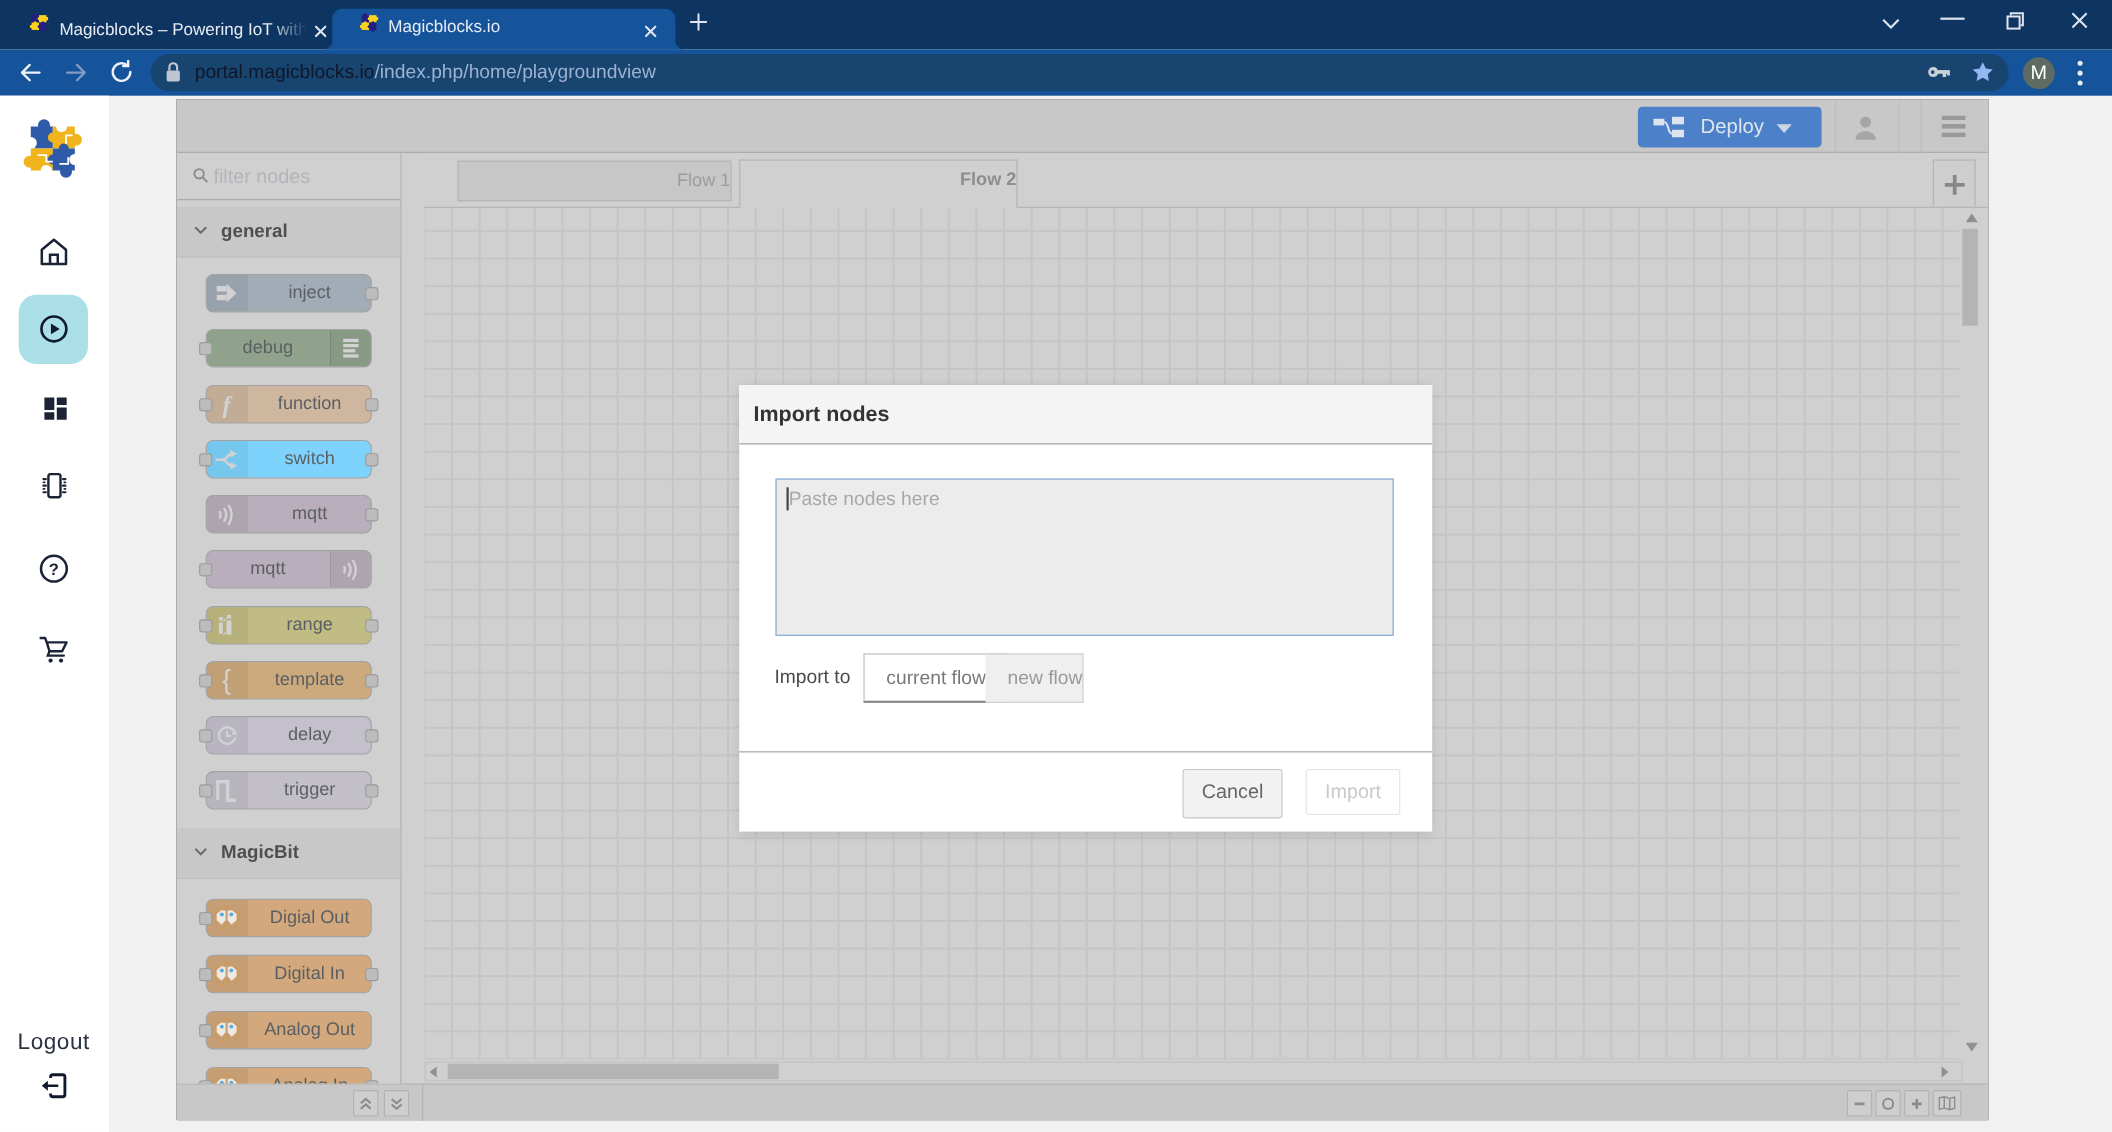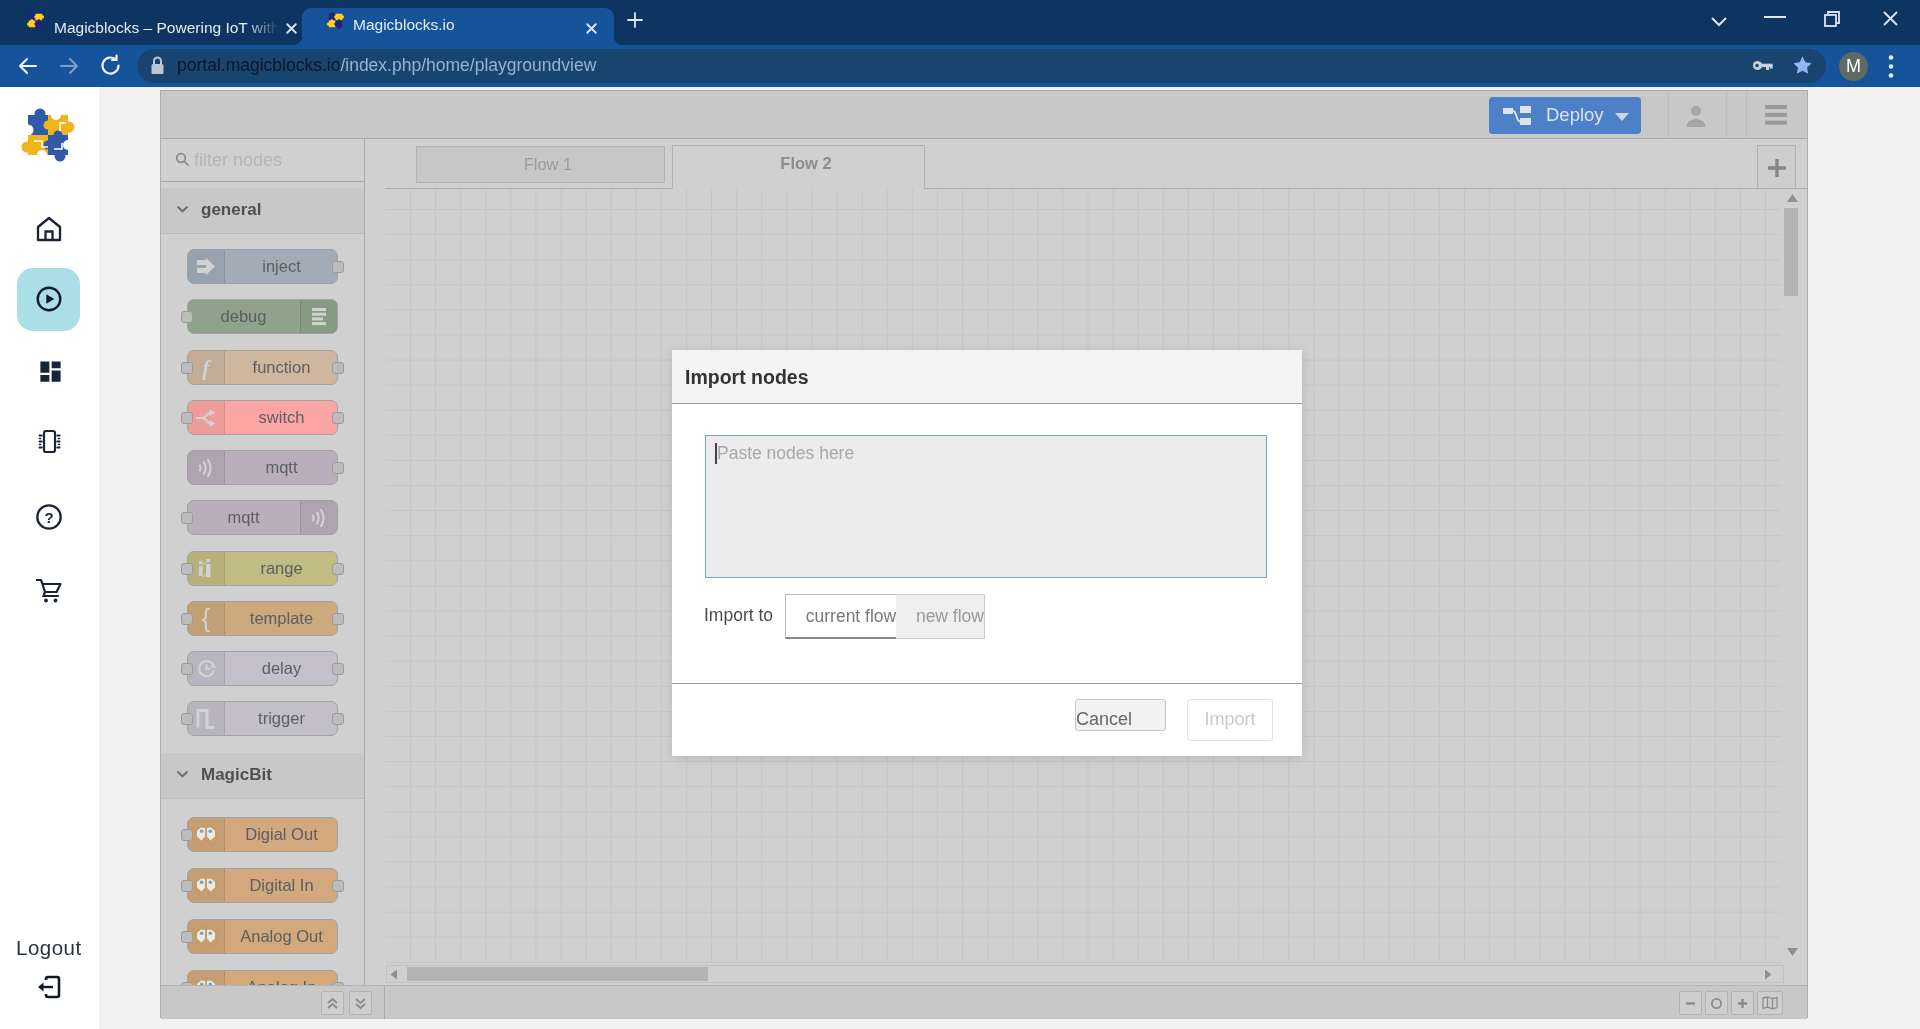--- a/index.html
+++ b/index.html
@@ -19,25 +19,25 @@
 #omnibox{position:absolute;left:137px;top:4px;width:1689px;height:34px;background:#184470;border-radius:17px}
 #urltext{position:absolute;left:177px;top:45px;height:42px;line-height:41px;font-size:17.5px;color:#eef2f8;white-space:nowrap}
 #urltext .path{color:#9db1d0}
 
 #sidebar{position:absolute;left:0;top:87px;width:99px;height:942px;background:#ffffff}
 #playpill{position:absolute;left:17px;top:268px;width:63px;height:63px;border-radius:16px;background:#abdfe8}
 #logouttxt{position:absolute;left:16px;top:936px;font-size:20.5px;color:#2b3242;letter-spacing:0.5px}
 
 #editor{position:absolute;left:160px;top:90px;width:1648px;height:928px;background:#d0d0d0;border:1px solid #adadad}
 #edheader{position:absolute;left:0;top:0;width:1646px;height:48px;background:#c8c8c8;border-bottom:1px solid #a7a7a7}
-#deploy{position:absolute;left:1328px;top:6px;width:152px;height:37px;background:#4c80c9;border-radius:4px;color:#dde4ef;font-size:18.5px}
+#deploy{position:absolute;left:1328px;top:6px;width:167px;height:37px;background:#4c80c9;border-radius:4px;color:#dde4ef;font-size:18.5px}
 .hsep{position:absolute;top:0;width:1px;height:48px;background:#bcbcbc}
 
 #tabbar{position:absolute;left:224px;top:48px;width:1422px;height:50px;background:#d0d0d0;border-bottom:1px solid #b0b0b0}
-.ftab{position:absolute;font-size:16.5px;text-align:center}
+.ftab{position:absolute;font-size:16.5px;text-align:right}
 #flow1{left:31px;top:7px;width:249px;height:37px;background:#c7c7c7;border:1px solid #b2b2b2;color:#9c9c9c}
 #flow2{left:287px;top:6px;width:253px;height:44px;background:#d0d0d0;border:1px solid #b2b2b2;border-bottom:none;color:#8d8d8d;font-weight:bold}
 .ftab span{display:block;margin:8px 0 0 15px}
 #plusbtn{position:absolute;left:1372px;top:6px;width:39px;height:44px;background:#cecece;border:1px solid #b2b2b2;color:#878787}
 
 #palette{position:absolute;left:0;top:48px;width:204px;height:846px;background:#d0d0d0;border-right:1px solid #ababab;overflow:hidden}
 #psearch{position:absolute;left:0;top:0;width:223px;height:43px;background:#d0d0d0;border-bottom:1px solid #a6a6a6}
 #psearch span{position:absolute;left:33px;top:11px;font-size:18px;color:#b2b5b9}
 .cat{position:absolute;left:0;width:223px;height:46px;background:#c8c8c8;border-bottom:1px solid #bcbcbc;color:#4f4f4f;font-weight:bold;font-size:17px}
 .cat span{position:absolute;left:40px;top:12px}
@@ -67,21 +67,21 @@
 #modal{position:absolute;left:672px;top:350px;width:630px;height:406px;background:#ffffff;box-shadow:0 2px 10px rgba(0,0,0,0.12)}
 #mhead{position:absolute;left:0;top:0;width:630px;height:54px;background:#f4f4f4;border-bottom:1px solid #999}
 #mhead span{position:absolute;left:13px;top:16px;font-size:19.5px;font-weight:bold;color:#333}
 #mta{position:absolute;left:33px;top:85px;width:562px;height:143px;background:#ececec;border:1px solid #79a1d3}
 #mta span{position:absolute;left:11px;top:7px;font-size:17.5px;color:#a8a8a8}
 #caret{position:absolute;left:9px;top:7px;width:1.5px;height:21px;background:#444}
 #importto{position:absolute;left:32px;top:255px;font-size:17.5px;color:#4a4a4a}
 #btncur{position:absolute;left:113px;top:244px;width:132px;height:45px;background:#fff;border:1px solid #bbb;border-bottom:2px solid #888;color:#787878;font-size:17.5px;text-align:center;line-height:42px}
 #btnnew{position:absolute;left:224px;top:244px;width:89px;height:45px;background:#efefef;border:1px solid #ccc;border-left:none;color:#9a9a9a;font-size:17.5px;text-align:right;line-height:43px}
 #mfootline{position:absolute;left:0;top:333px;width:630px;height:1px;background:#9d9d9d}
-#btncancel{position:absolute;left:403px;top:349px;width:91px;height:32px;background:#f2f2f2;border:1px solid #c6c6c6;border-radius:3px;color:#666;font-size:18px;line-height:39px}
+#btncancel{position:absolute;left:403px;top:349px;width:91px;height:45px;background:#f2f2f2;border:1px solid #c6c6c6;border-radius:3px;color:#666;font-size:18px;text-align:center;line-height:39px}
 #btnimport{position:absolute;left:515px;top:349px;width:86px;height:42px;background:#fff;border:1px solid #e3e3e3;border-radius:3px;color:#c9c9c9;font-size:18px;text-align:center;line-height:39px}
 </style></head><body>
 <div id="page">
 
 <div id="tabstrip">
 <div class="tab1">
 <svg class="favicon" style="left:17px;top:4px" viewBox="0 0 24 24">
 <rect x="2.5" y="2.5" width="9.5" height="9.5" fill="#232080"></rect>
           <circle cx="7" cy="2" r="2.3" fill="#232080"></circle>
 <rect x="12" y="2.5" width="9.5" height="9.5" fill="#fdd21f"></rect>
@@ -369,21 +369,21 @@
 <div class="node" style="top:211px;background:#cfb79f">
           <div class="ic icl">
             <svg width="16" height="24" viewBox="0 0 16 24">
               <text x="8" y="19" font-size="22" font-style="italic" font-weight="bold" font-family="Liberation Serif,serif" fill="#d2d2d2" text-anchor="middle">f</text>
             </svg>
           </div>
           <div class="lbl lbll">function</div>
           <div class="port portl"></div>
           <div class="port portr"></div>
         </div>
-<div class="node" style="top:261px;background:#fca5a5">
+<div class="node" style="top:261px;background:#7dd3fc">
           <div class="ic icl">
             <svg width="22" height="22" viewBox="0 0 22 22">
               <g stroke="#d2d2d2" fill="none" stroke-width="2.2">
                 <path d="M1 11 H7 C12 11 11 5.5 16 5.5"></path>
                 <path d="M7 11 C12 11 11 16.5 16 16.5"></path>
               </g>
               <path d="M14.5 2 L20.5 5.5 L14.5 9 Z" fill="#d2d2d2"></path>
               <path d="M14.5 13 L20.5 16.5 L14.5 20 Z" fill="#d2d2d2"></path>
             </svg>
           </div>

